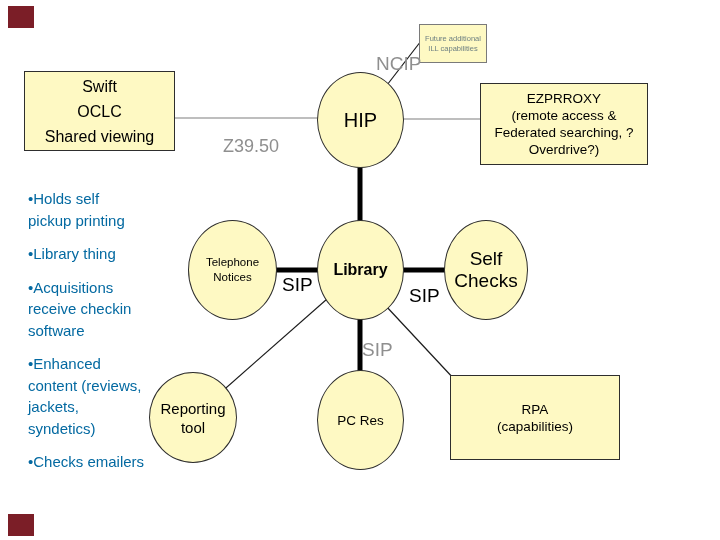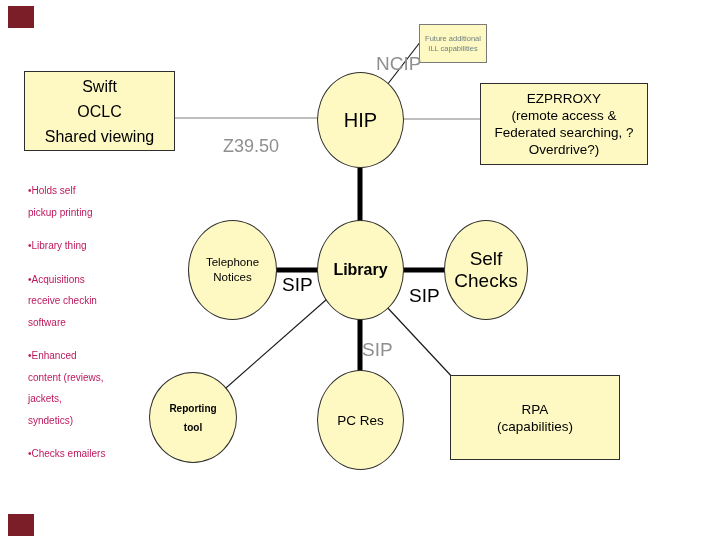--- a/index.html
+++ b/index.html
@@ -24,31 +24,31 @@
   .n-ezproxy{left:480px;top:83px;width:168px;height:82px;font-size:13.5px;line-height:17px;text-align:center;}
   .n-futureill{left:419px;top:24px;width:68px;height:39px;border-color:#7a7a7a;
                font-size:7.5px;line-height:10px;overflow:hidden;}
   .n-futureill .node-label{color:#6e8082;}
   .n-rpa{left:450px;top:375px;width:170px;height:85px;font-size:13.5px;line-height:17px;}
   .n-hip{left:317px;top:72px;width:87px;height:96px;font-size:20px;}
   .n-horizon{left:317px;top:220px;width:87px;height:100px;font-size:16px;font-weight:bold;}
   .n-telephone{left:188px;top:220px;width:89px;height:100px;font-size:11.5px;line-height:15px;}
   .n-selfchecks{left:444px;top:220px;width:84px;height:100px;font-size:19px;}
   .n-pcres{left:317px;top:370px;width:87px;height:100px;font-size:13.5px;}
-  .n-reporting{left:149px;top:372px;width:88px;height:91px;font-size:10px;line-height:19px;font-weight:bold;}
+  .n-reporting{left:149px;top:372px;width:88px;height:91px;font-size:15px;line-height:19px;}
 
   .elabel{position:absolute;color:#000000;}
   .elabel.gray{color:#8f8f8f;}
   .lbl-ncip{left:376px;top:53px;font-size:19px;}
   .lbl-z3950{left:223px;top:136px;font-size:18px;}
   .lbl-sip-left{left:282px;top:274px;font-size:19px;}
   .lbl-sip-right{left:409px;top:285px;font-size:19px;}
   .lbl-sip-bottom{left:362px;top:339px;font-size:19px;}
 
-  .notes{position:absolute;left:28px;top:180px;width:152px;font-size:10px;line-height:21.5px;color:#be185d;}
+  .notes{position:absolute;left:28px;top:188px;width:152px;font-size:15px;line-height:21.5px;color:#0369a1;}
   .note{white-space:pre-line;margin-bottom:12px;}
 </style>
 </head>
 <body>
 
 <div class="slide">
 
   <div class="accent accent-top"></div>
   <div class="accent accent-bottom"></div>
 

